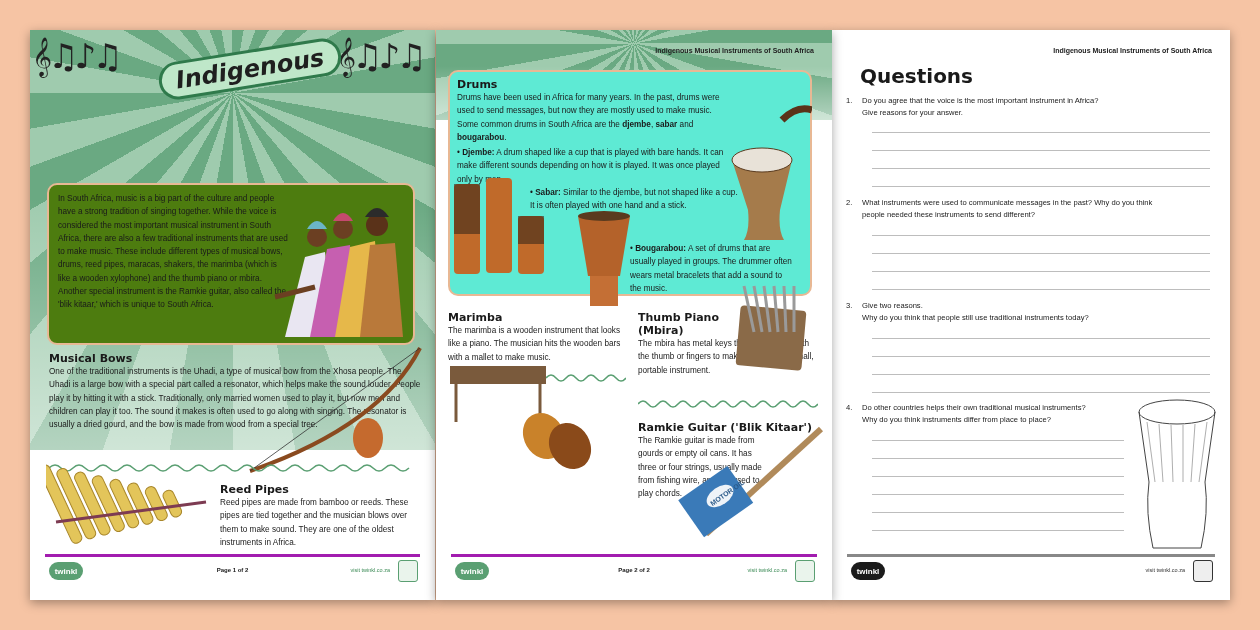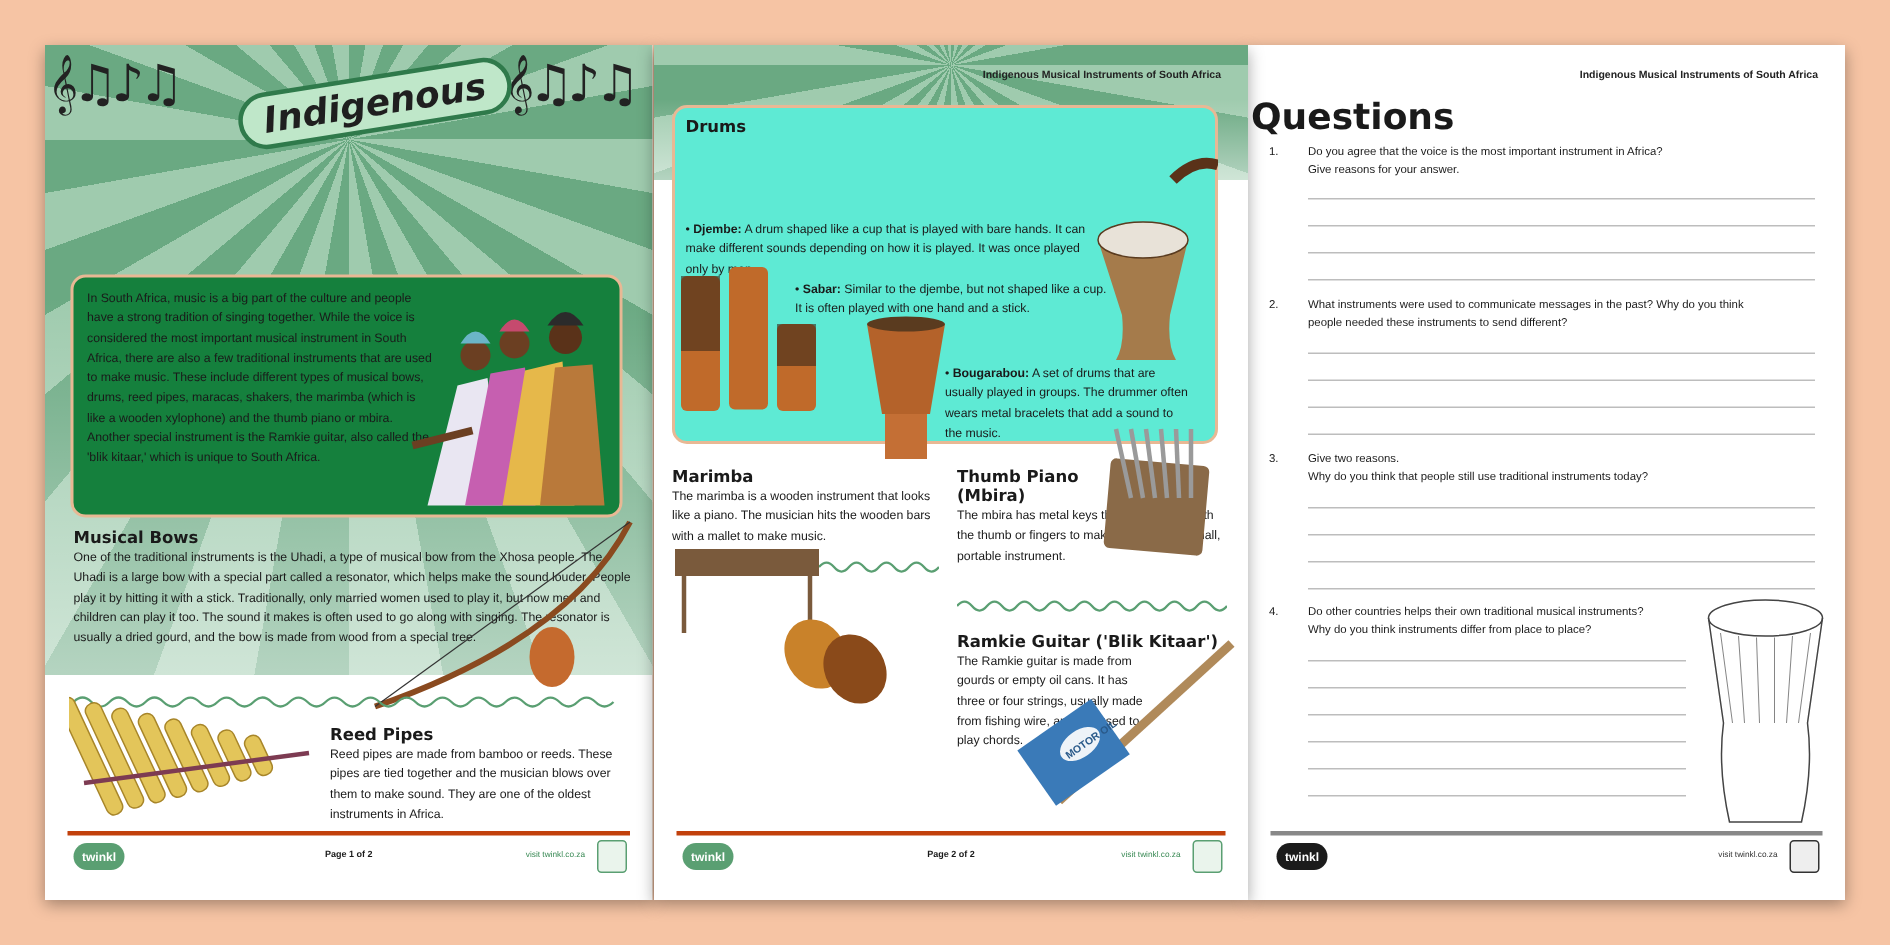--- a/index.html
+++ b/index.html
@@ -42,35 +42,35 @@
   }
   .main-title {
     position: absolute; left: 0; right: 0; top: 66px; z-index: 3;
     text-align: center; font-family: "DejaVu Sans", sans-serif; font-weight: bold;
     font-size: 25px; line-height: 36px; color: #1c1c1c;
     text-shadow: 2px 0 #fff, -2px 0 #fff, 0 2px #fff, 0 -2px #fff, 1px 1px #fff, -1px -1px #fff;
   }
 
   .intro-box {
     position: absolute; left: 17px; top: 153px; width: 368px; height: 162px; z-index: 3;
-    background: #15803d; border: 2px solid #e8b894; border-radius: 10px;
+    background: #4d7c0f; border: 2px solid #e8b894; border-radius: 10px;
     padding: 7px 9px; font-size: 8.2px; line-height: 13.3px;
   }
   .intro-box p { width: 232px; }
   .singers {
     position: absolute; right: 8px; top: 12px; width: 140px; height: 146px;
   }
 
   .sect-title { font-family: "DejaVu Sans", sans-serif; font-weight: bold; font-size: 11px; color: #1a1a1a; }
   .body-txt { font-size: 8.2px; line-height: 13.3px; color: #1a1a1a; }
   .wave { position: absolute; height: 8px; }
 
   .footer {
     position: absolute; left: 15px; right: 15px; bottom: 18px; height: 28px;
-    border-top: 3px solid #c2410c;
+    border-top: 3px solid #a21caf;
   }
   .footer.gray { border-top-color: #888; }
   .tw-logo {
     position: absolute; left: 4px; top: 5px; width: 34px; height: 18px;
     background: #5a9f72; color: #fff; border-radius: 10px; font-size: 8px; font-weight: bold;
     display: flex; align-items: center; justify-content: center;
   }
   .tw-logo.black { background: #1b1b1b; }
   .pg-label { position: absolute; left: 0; right: 0; top: 10px; text-align: center; font-size: 6px; font-weight: bold; }
   .visit { position: absolute; right: 30px; top: 10px; font-size: 5.5px; color: #3a8a55; }
@@ -82,24 +82,24 @@
   .badge-ic.gray { border-color: #333; background: #eee; }
 
   .running-head { position: absolute; right: 18px; top: 17px; font-size: 7px; font-weight: bold; color: #222; z-index: 3; }
 
   .drums-box {
     position: absolute; left: 12px; top: 40px; width: 364px; height: 226px; z-index: 3;
     background: #5eead4; border: 2px solid #e8b894; border-radius: 10px;
   }
   .abs { position: absolute; }
 
-  .q-title { position: absolute; left: 2px; top: 34px; font-family: "DejaVu Sans", sans-serif; font-weight: bold; font-size: 24px; }
+  .q-title { position: absolute; left: 28px; top: 34px; font-family: "DejaVu Sans", sans-serif; font-weight: bold; font-size: 20px; }
   .q-item { position: absolute; left: 14px; width: 370px; font-size: 7.6px; line-height: 12px; }
   .q-num { position: absolute; left: 0; top: 0; }
-  .q-text { margin-left: 26px; }
+  .q-text { margin-left: 16px; }
   .ans-line { position: absolute; left: 40px; height: 1px; background: #bdbdbd; }
 </style>
 </head>
 <body>
 
 <div class="page" id="page1">
   <div class="burst"></div>
 
   <div class="notes" style="left:2px; top:6px;">𝄞♫♪♫</div>
   <div class="notes" style="left:306px; top:6px;">𝄞♫♪♫</div>
@@ -163,20 +163,21 @@
   </div>
 </div>
 
 <div class="page" id="page2">
   <div class="burst"></div>
   <div class="running-head">Indigenous Musical Instruments of South Africa</div>
 
   <div class="drums-box">
     <div class="abs" style="left:7px; top:6px; width:270px;">
       <div class="sect-title">Drums</div>
+      <p class="body-txt"><span>Drums have been used in Africa for many years. In the past, drums were used to send messages, but now they are mostly used to make music. Some common drums in South Africa are the </span><b>djembe</b>, <b>sabar</b> and <b>bougarabou</b>.</p>
     </div>
     <p class="body-txt abs" style="left:7px; top:74px; width:270px;">• <b>Djembe:</b><span> A drum shaped like a cup that is played with bare hands. It can make different sounds depending on how it is played. It was once played only by men.</span></p>
     <p class="body-txt abs" style="left:180px; top:170px; width:165px;">• <b>Bougarabou:</b><span> A set of drums that are usually played in groups. The drummer often wears metal bracelets that add a sound to the music.</span></p>
     <p class="body-txt abs" style="left:80px; top:114px; width:210px;">• <b>Sabar:</b><span> Similar to the djembe, but not shaped like a cup. It is often played with one hand and a stick.</span></p>
 
     <svg class="abs" style="left:272px; top:28px;" width="90" height="140" viewBox="0 0 90 140">
       <path d="M10 60 q30 -20 60 0 l-12 50 q-2 20 4 30 h-40 q6 -10 4 -30 z" fill="#a57b4b"></path>
       <ellipse cx="40" cy="60" rx="30" ry="12" fill="#e8e2d8" stroke="#5a3b1f"></ellipse>
       <path d="M60 20 q15 -15 30 -10" stroke="#5a3219" stroke-width="7" fill="none"></path>
     </svg>

